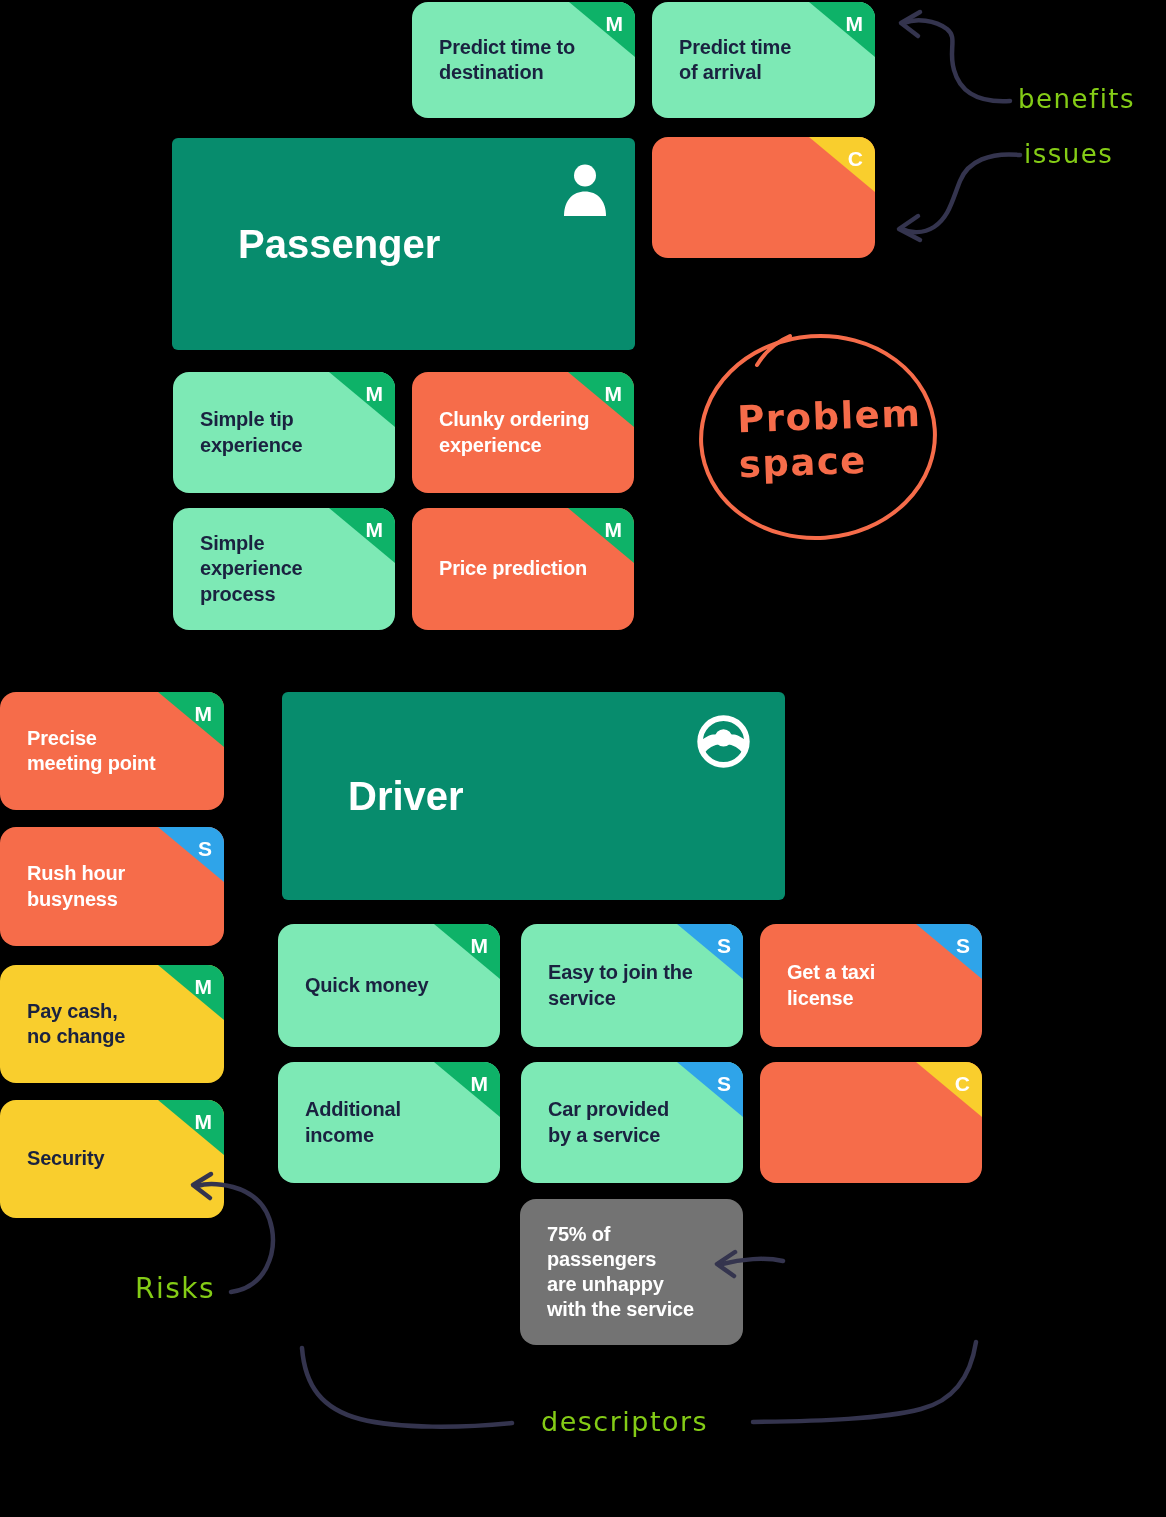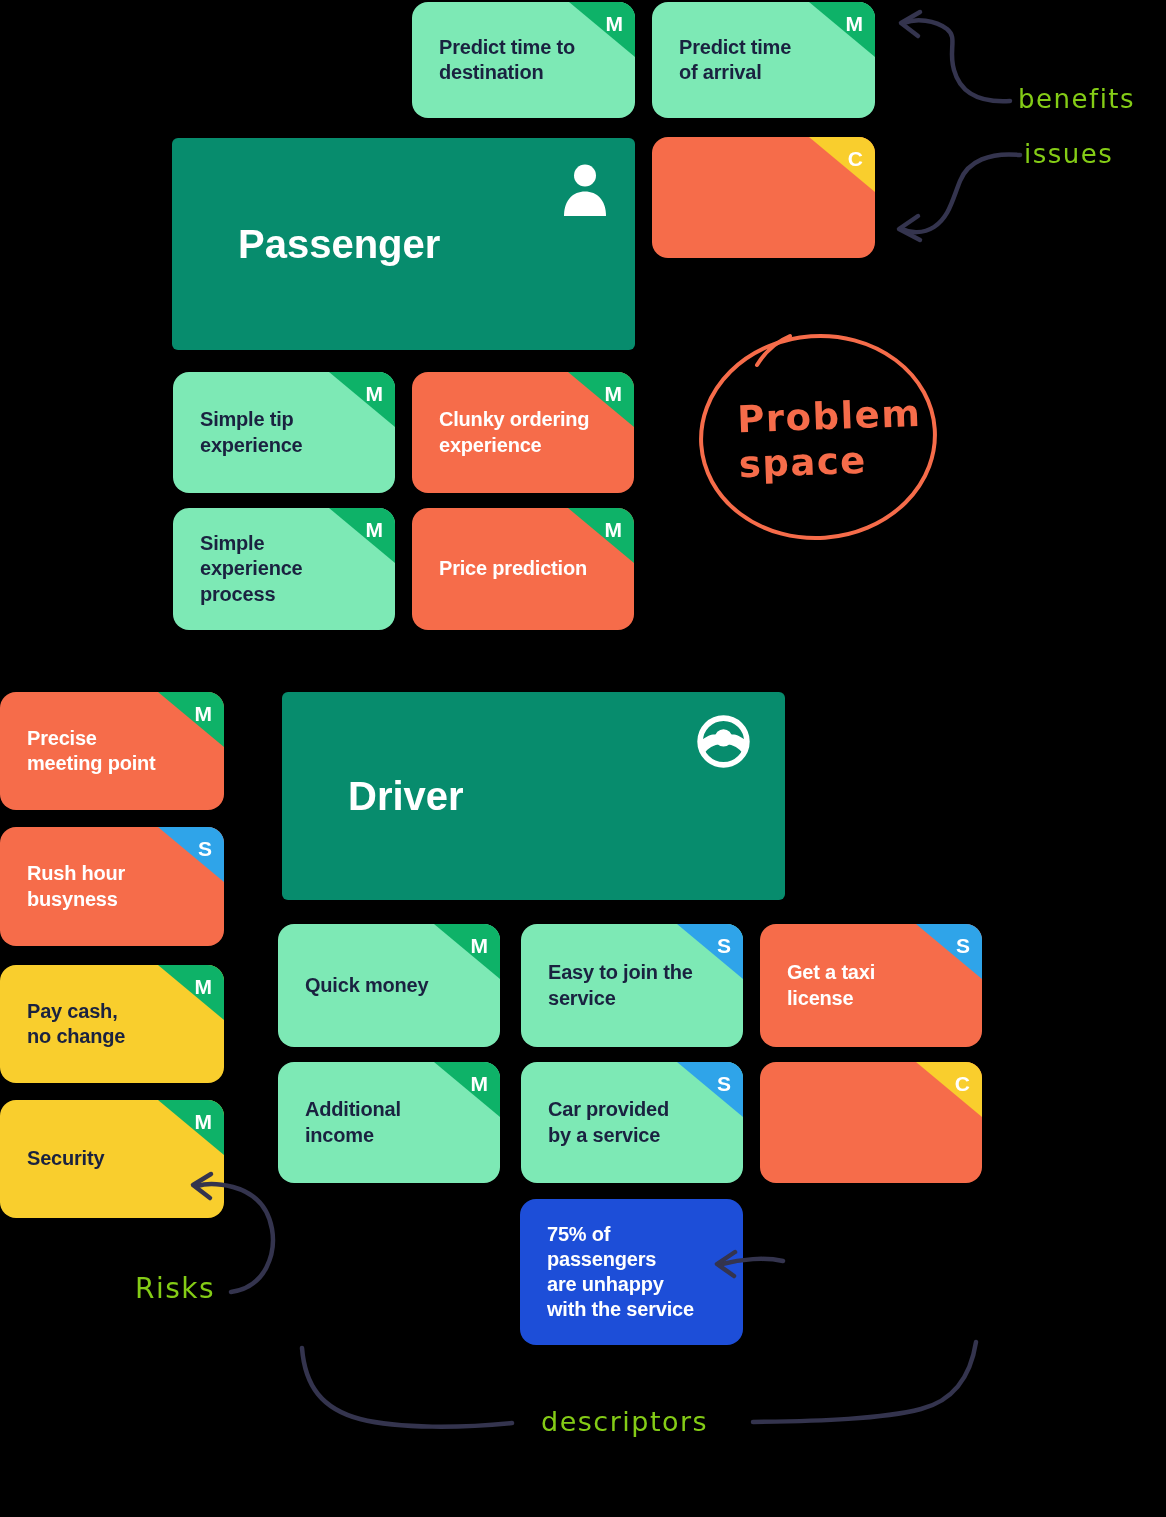--- a/index.html
+++ b/index.html
@@ -11,21 +11,21 @@
     position:absolute;border-radius:16px;overflow:hidden;
     display:flex;align-items:center;box-sizing:border-box;
     padding:0 44px 0 27px;
     font-size:20px;font-weight:700;line-height:1.26;letter-spacing:-0.2px;
   }
   .card-text{white-space:pre-line;}
   .c-lightgreen{background:#7DE9B5;color:#1A2240;}
   .c-teal{background:#078C6D;color:#FFFFFF;}
   .c-orange{background:#F66C4A;color:#FFFFFF;}
   .c-yellow{background:#F9CE2D;color:#1A2240;}
-  .c-purple{background:#1d4ed8;color:#FFFFFF;}
+  .c-purple{background:#737373;color:#FFFFFF;}
   .persona{padding-left:66px;border-radius:6px;}
   .persona .card-text{font-size:40px;font-weight:700;letter-spacing:0;}
   .badge{
     position:absolute;top:0;right:0;width:66px;height:55px;
     clip-path:polygon(0 0,100% 0,100% 100%);
   }
   .badge-m{background:#0EB268;}
   .badge-s{background:#2FA4E9;}
   .badge-c{background:#F9CE2D;}
   .badge .badge-letter{

